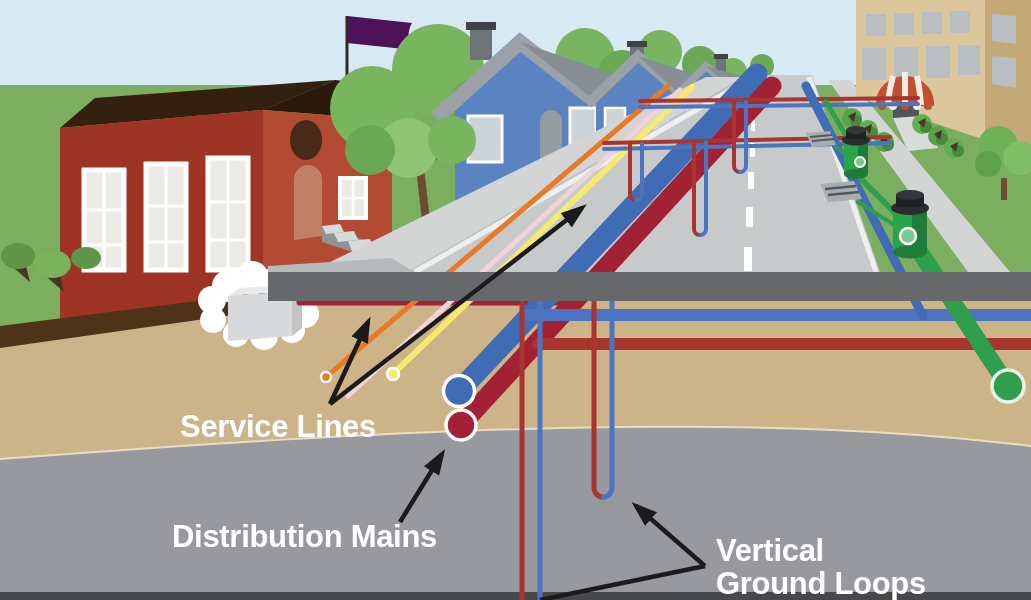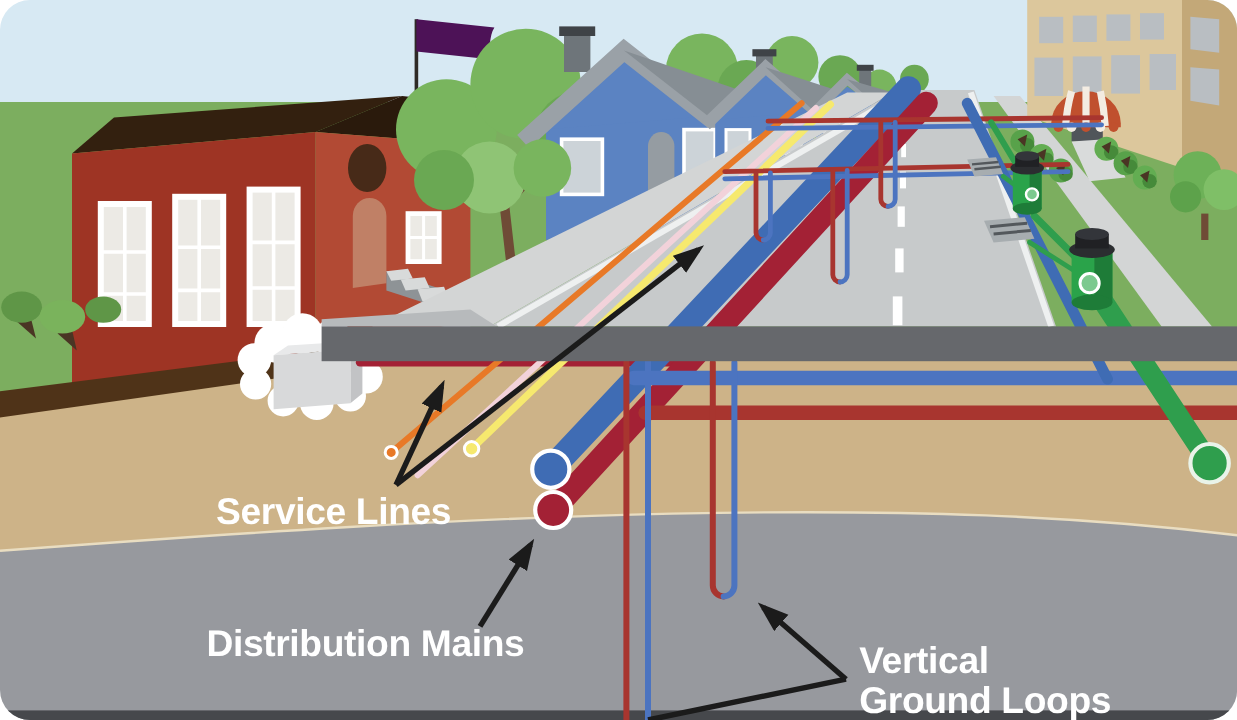--- a/index.html
+++ b/index.html
@@ -1,17 +1,17 @@
 <!DOCTYPE html>
 <html><head>
 <meta charset="utf-8">
 <style>
   html,body{margin:0;padding:0;background:#fff;}
   .stage{width:1031px;height:600px;position:relative;overflow:hidden;
-         font-family:"Liberation Sans", sans-serif;border-radius:25px;}
+         font-family:"Liberation Sans", sans-serif;}
   svg{display:block;}
   text.diagram-label{font-family:"Liberation Sans", sans-serif;font-weight:700;
        font-size:31px;letter-spacing:-0.3px;}
 </style>
 </head>
 <body>
 
 <div class="stage">
 <svg width="1031" height="600" viewBox="0 0 1031 600">
   <defs>

